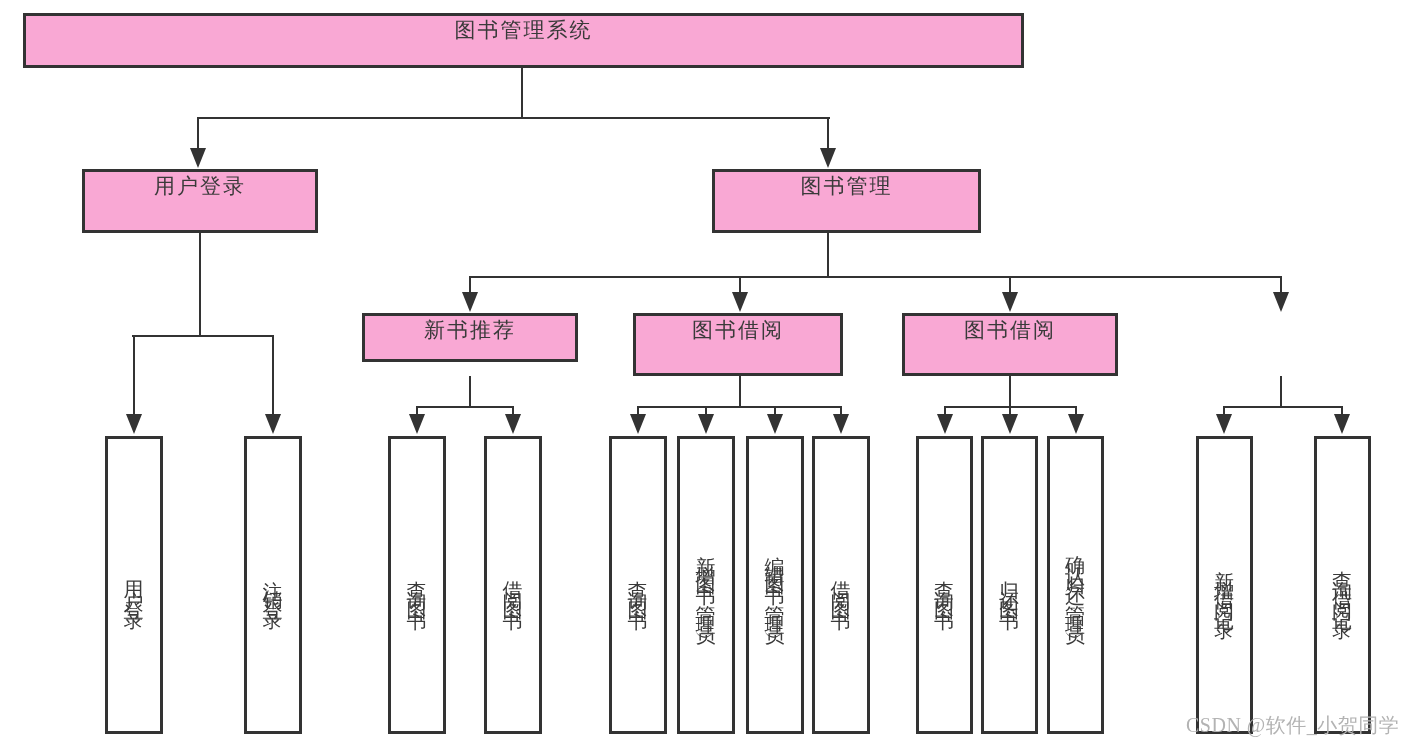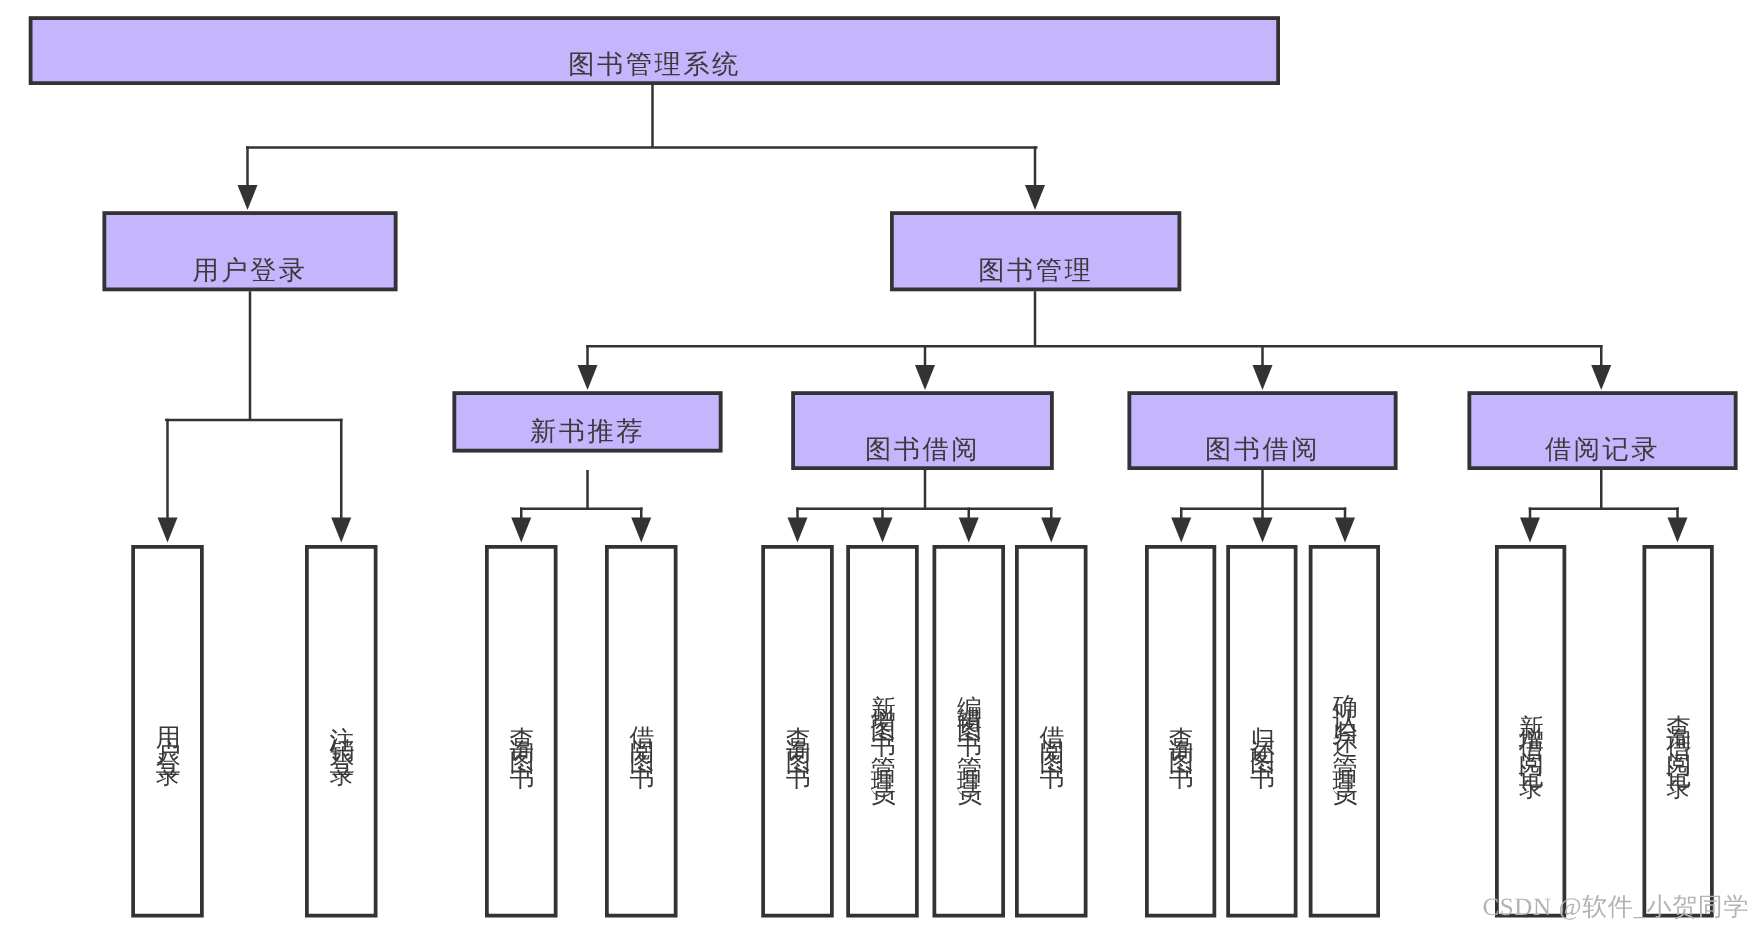--- a/index.html
+++ b/index.html
@@ -8,23 +8,23 @@
     width: 1405px;
     height: 747px;
     background: #ffffff;
     font-family: "Liberation Sans", "DejaVu Sans", sans-serif;
     overflow: hidden;
   }
   .hbox {
     position: absolute;
     box-sizing: border-box;
     border: 3px solid #333333;
-    background: #c4b5fd;
+    background: #f9a8d4;
     display: flex;
-    align-items: flex-end;
+    align-items: flex-start;
     justify-content: center;
     color: #3a3a3a;
     font-size: 21px;
     letter-spacing: 2px;
   }
   .vbox {
     position: absolute;
     box-sizing: border-box;
     border: 3px solid #333333;
     background: #ffffff;
@@ -77,21 +77,21 @@
   <div class="line" style="left:521px;top:68px;width:2px;height:50px;"></div>
   <div class="line" style="left:197px;top:117px;width:633px;height:2px;"></div>
   <div class="line" style="left:197px;top:117px;width:2px;height:33px;"></div>
   <div class="arrowhead" style="left:190px;top:148px;"></div>
   <div class="line" style="left:827px;top:117px;width:2px;height:33px;"></div>
   <div class="arrowhead" style="left:820px;top:148px;"></div>
 
   <div class="hbox" style="left:82px;top:169px;width:236px;height:64px;">
     <span>用户登录</span>
   </div>
-  <div class="hbox" style="left:712px;top:169px;width:233px;height:64px;">
+  <div class="hbox" style="left:712px;top:169px;width:269px;height:64px;">
     <span>图书管理</span>
   </div>
 
   <div class="line" style="left:199px;top:233px;width:2px;height:103px;"></div>
   <div class="line" style="left:132px;top:335px;width:142px;height:2px;"></div>
   <div class="line" style="left:133px;top:335px;width:2px;height:80px;"></div>
   <div class="arrowhead" style="left:126px;top:414px;"></div>
   <div class="line" style="left:272px;top:335px;width:2px;height:80px;"></div>
   <div class="arrowhead" style="left:265px;top:414px;"></div>
 
@@ -108,23 +108,20 @@
 
   <div class="hbox" style="left:362px;top:313px;width:216px;height:49px;">
     <span>新书推荐</span>
   </div>
   <div class="hbox" style="left:633px;top:313px;width:210px;height:63px;">
     <span>图书借阅</span>
   </div>
   <div class="hbox" style="left:902px;top:313px;width:216px;height:63px;">
     <span>图书借阅</span>
   </div>
-  <div class="hbox" style="left:1174px;top:313px;width:216px;height:63px;">
-    <span>借阅记录</span>
-  </div>
 
   <div class="line" style="left:469px;top:376px;width:2px;height:31px;"></div>
   <div class="line" style="left:416px;top:406px;width:98px;height:2px;"></div>
   <div class="line" style="left:416px;top:406px;width:2px;height:10px;"></div>
   <div class="arrowhead" style="left:409px;top:414px;"></div>
   <div class="line" style="left:512px;top:406px;width:2px;height:10px;"></div>
   <div class="arrowhead" style="left:505px;top:414px;"></div>
 
   <div class="line" style="left:739px;top:376px;width:2px;height:31px;"></div>
   <div class="line" style="left:637px;top:406px;width:205px;height:2px;"></div>

